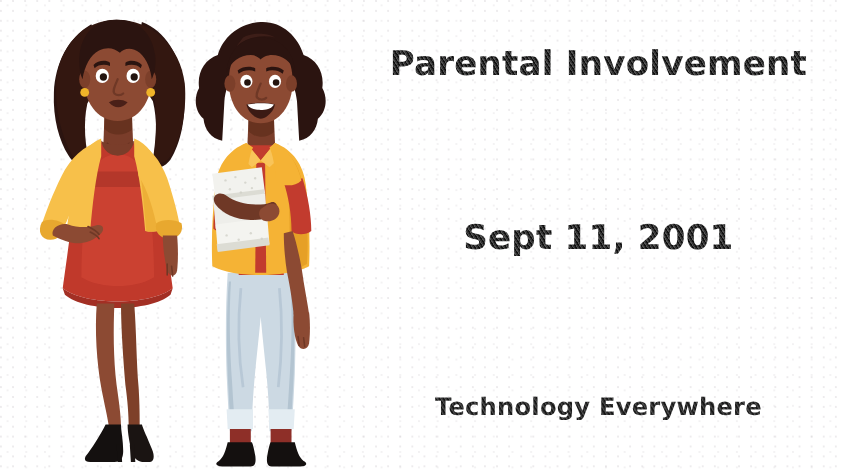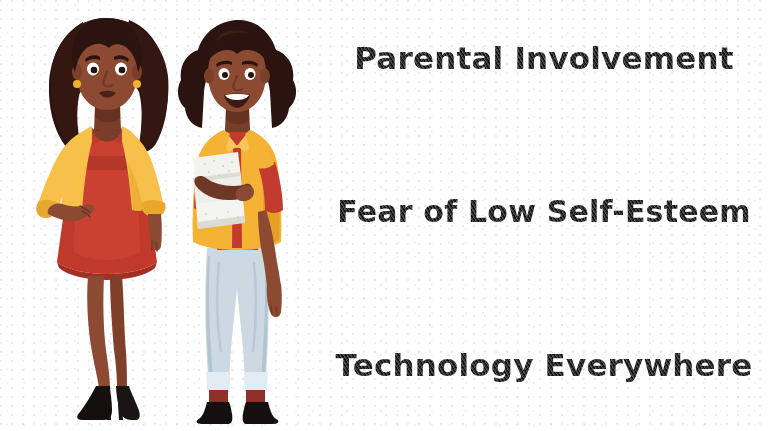--- a/index.html
+++ b/index.html
@@ -62,21 +62,21 @@
         #3a3a3a 2.0px, #3a3a3a 3.0px);
     -webkit-background-clip: text;
     background-clip: text;
     -webkit-text-fill-color: transparent;
     text-shadow: none;
     filter: contrast(1.12);
   }
   .headline.l2 { font-size: 30px; }
   .headline.l3 { font-size: 31px; }
   .headline.l4 { font-size: 31px; }
-  .headline.l5 { font-size: 31px; text-decoration: underline; }
+  .headline.l5 { font-size: 22px; text-decoration: underline; }
 </style>
 </head>
 <body>
 
 <div class="canvas">
 
   <div class="illustration">
     <svg class="figure-svg" width="320" height="431" viewBox="0 0 320 431" xmlns="http://www.w3.org/2000/svg">
 
       <g>
@@ -333,17 +333,17 @@
                  C199,173 191,178 196,186 Z" fill="#6f3826"></path>
         <path d="M243,186 C249,184 254,186 254,192
                  C254,198 248,202 241,201
                  C236,200 234,194 237,190 Z" fill="#8c4a33"></path>
       </g>
     </svg>
   </div>
 
   <div class="text-block">
     <div class="headline l1">Parental Involvement</div>
-    <div class="headline l2">Fear of Low Self-Esteem</div>
+    <div class="headline l4">Sept 11, 2001</div>
     <div class="headline l5">Technology Everywhere</div>
   </div>
 
 </div>
 
 </body></html>

